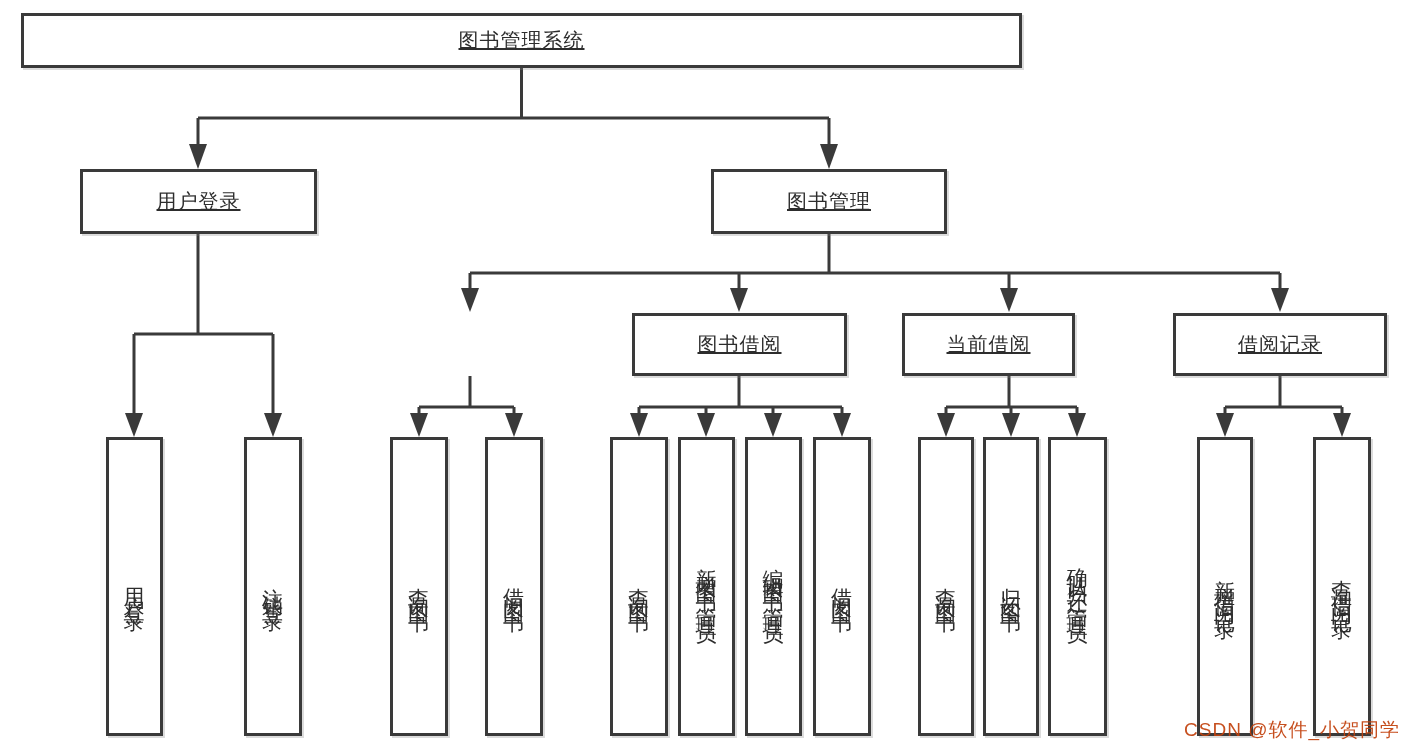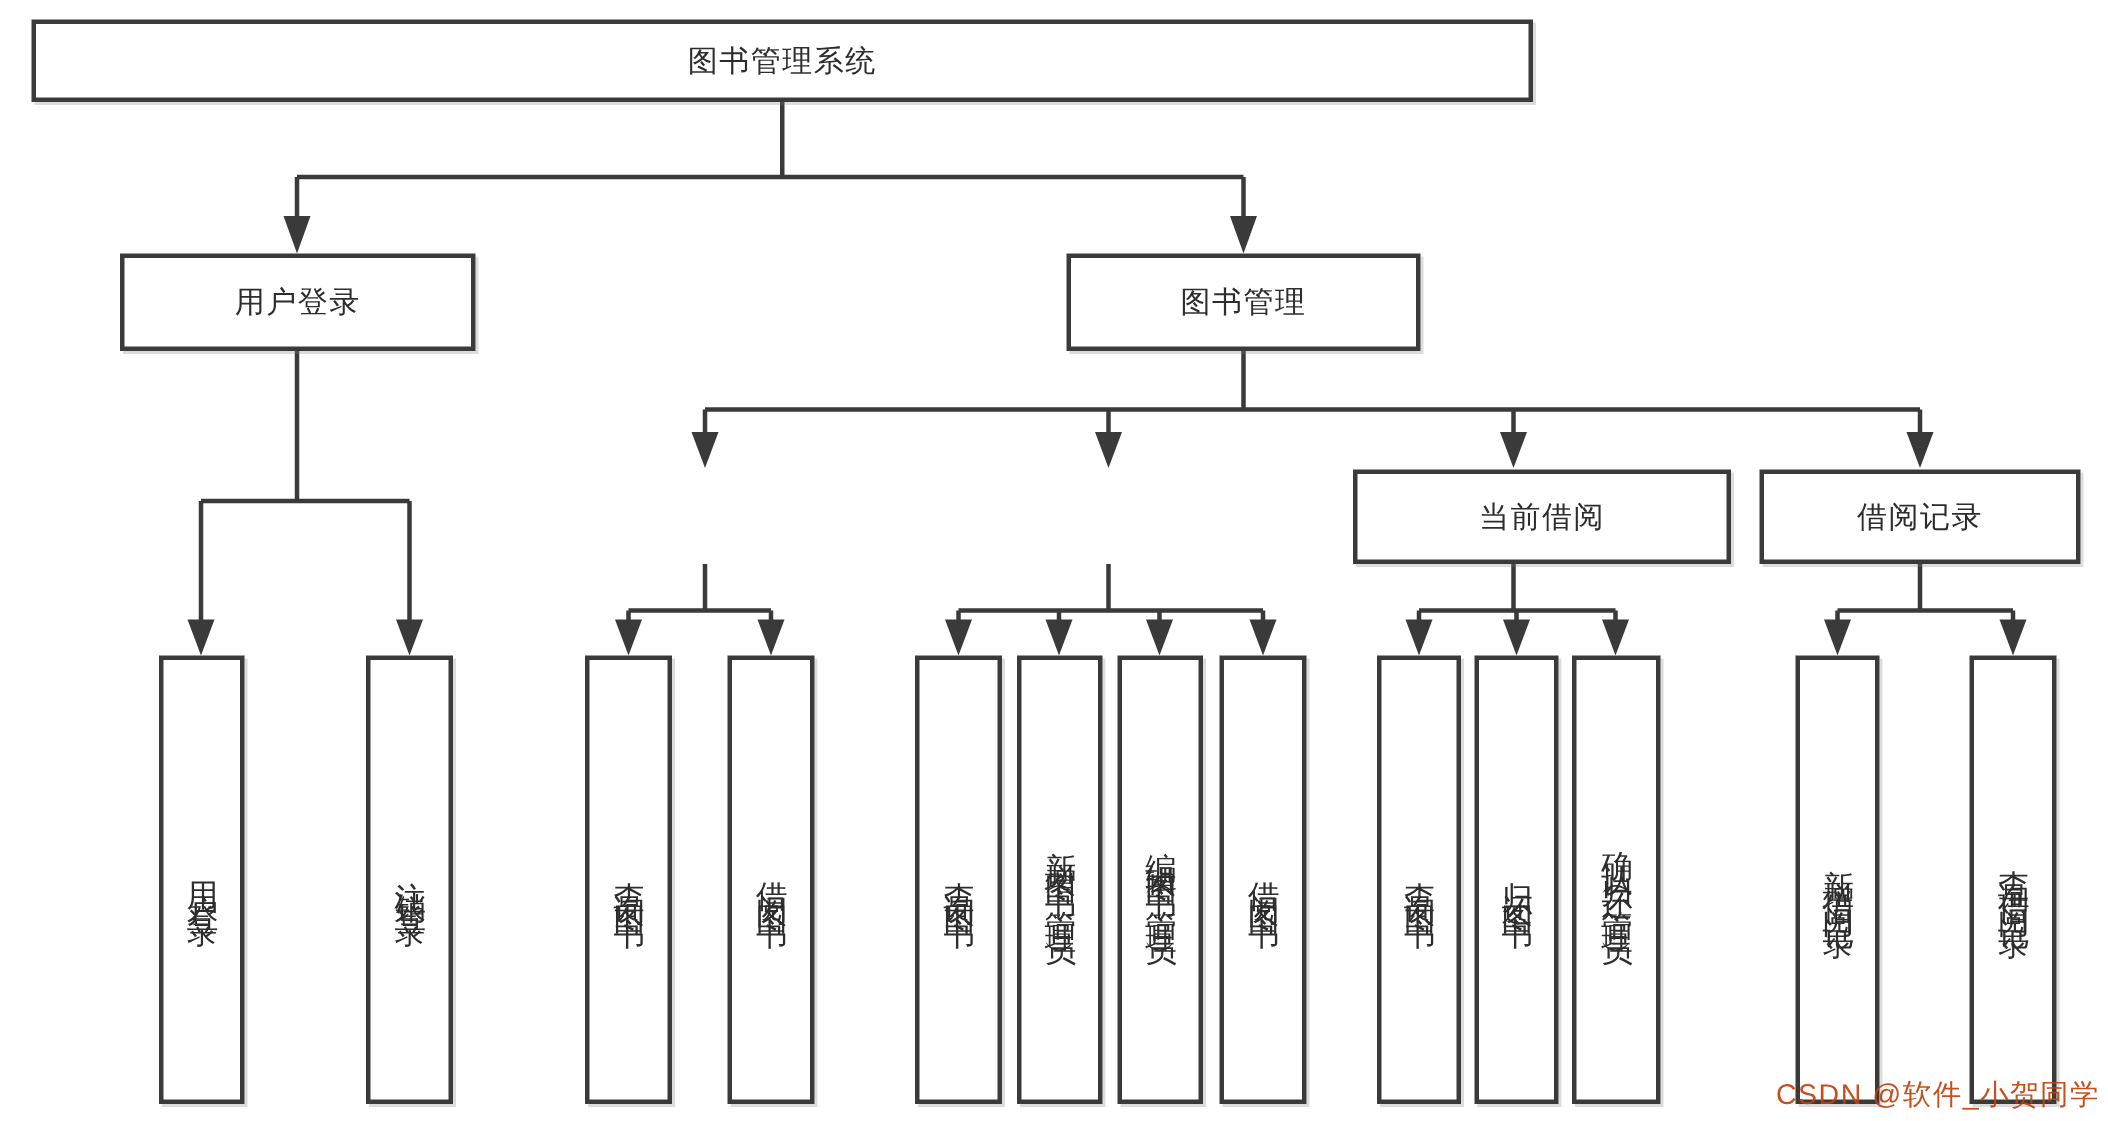--- a/index.html
+++ b/index.html
@@ -14,21 +14,21 @@
   .node{
     position:absolute;
     box-sizing:border-box;
     background:#ffffff;
     border:3px solid #3a3a3a;
     box-shadow:2px 2px 0 rgba(130,130,130,.28);
     display:flex;align-items:center;justify-content:center;
     color:#2d2d2d;
     z-index:2;
   }
-  .node.h{font-size:20px;letter-spacing:1px;}
+  .node.h{font-size:20px;letter-spacing:1px;text-decoration:underline;}
   .node.v{font-size:21px;}
   .node.v .vtext{
     writing-mode:vertical-rl;
     text-orientation:mixed;
     letter-spacing:8px;
     line-height:1;
     white-space:nowrap;
   }
   .watermark{
     position:absolute;
@@ -38,21 +38,21 @@
     letter-spacing:1px;
     z-index:5;
     opacity:.92;
   }
   
   #n-root   {left:21px;  top:13px;  width:1001px;height:55px;}
   #n-ulogin {left:80px;  top:169px; width:237px; height:65px;}
   #n-bmgmt  {left:711px; top:169px; width:236px; height:65px;}
   #n-nbr    {left:363px; top:313px; width:214px; height:63px;}
   #n-bb     {left:632px; top:313px; width:215px; height:63px;}
-  #n-cb     {left:902px; top:313px; width:252px; height:63px;}
+  #n-cb     {left:902px; top:313px; width:173px; height:63px;}
   #n-br     {left:1173px;top:313px; width:214px; height:63px;}
   .leaf{top:437px;height:299px;}
   #l-ulogin {left:106px; width:57px;}
   #l-logout {left:244px; width:58px;}
   #l-nbr-q  {left:390px; width:58px;}
   #l-nbr-b  {left:485px; width:58px;}
   #l-bb-q   {left:610px; width:58px;}
   #l-bb-add {left:678px; width:57px;}
   #l-bb-edit{left:745px; width:57px;}
   #l-bb-bor {left:813px; width:58px;}
@@ -114,20 +114,23 @@
     <span>图书管理系统</span>
   </div>
 
   <div class="node h" id="n-ulogin">
     <span>用户登录</span>
   </div>
   <div class="node h" id="n-bmgmt">
     <span>图书管理</span>
   </div>
 
+  <div class="node h" id="n-bb">
+    <span>图书借阅</span>
+  </div>
   <div class="node h" id="n-cb">
     <span>当前借阅</span>
   </div>
   <div class="node h" id="n-br">
     <span>借阅记录</span>
   </div>
 
   <div class="node v leaf" id="l-ulogin">
     <span class="vtext">用户登录</span>
   </div>

